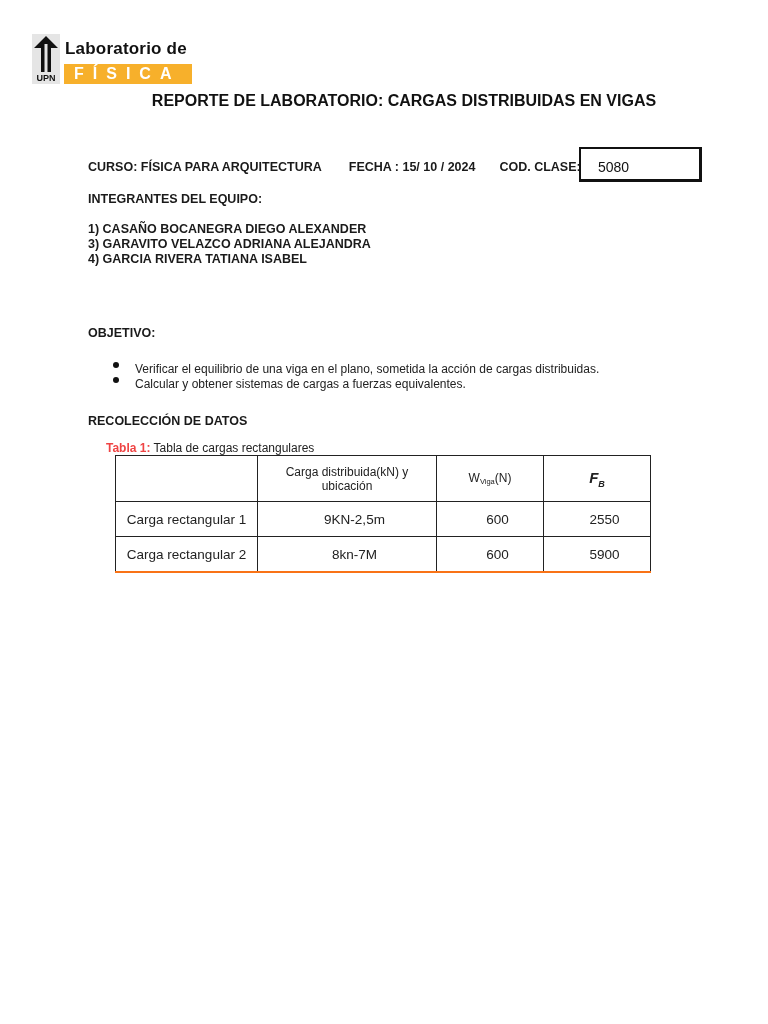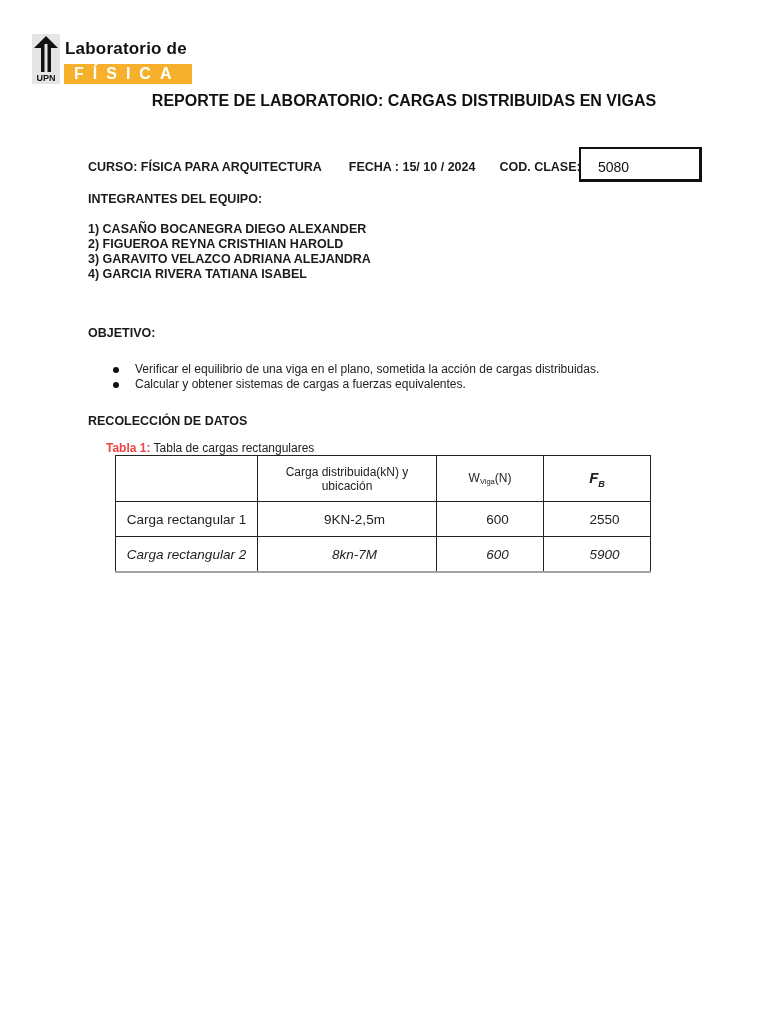--- a/index.html
+++ b/index.html
@@ -13,28 +13,28 @@
     .logo-fisica { position: absolute; left: 32px; top: 30px; width: 128px; height: 20px; background: #f7b02b; color: #fff; font-weight: bold; font-size: 16px; letter-spacing: 9px; line-height: 20px; text-indent: 10px; white-space: nowrap; }
     .title { left: 0; width: 768px; top: 92px; text-align: center; font-size: 16px; font-weight: bold; color: #111; margin-left: 20px; }
     .info-row { left: 88px; top: 160px; font-size: 12.5px; font-weight: bold; white-space: nowrap; color: #1a1a1a; }
     .info-row span { display: inline-block; }
     .cod-box { left: 579px; top: 147px; width: 118px; height: 30px; border: 2px solid #111; border-right-width: 3px; border-bottom-width: 3px; }
     .cod-value { position: absolute; left: 17px; top: 10px; font-size: 14px; font-weight: normal; color: #111; }
     .section-h { left: 88px; font-size: 12.5px; font-weight: bold; color: #1a1a1a; white-space: nowrap; }
     .members { left: 88px; top: 222px; font-size: 12.5px; font-weight: bold; line-height: 15px; color: #1a1a1a; }
     .members div { white-space: nowrap; }
     .bullets { left: 110px; top: 362px; font-size: 12px; line-height: 15px; color: #222; }
-    .bullets .b { display: flex; align-items: center; white-space: nowrap; }
+    .bullets .b { display: flex; align-items: flex-start; white-space: nowrap; }
     .bullets .dot { width: 6px; height: 6px; border-radius: 50%; background: #111; margin: 0 16px 0 3px; }
     .caption { left: 106px; top: 441px; font-size: 12px; color: #222; white-space: nowrap; }
     .caption b { color: #ef4444; }
     table.data { position: absolute; left: 115px; top: 455px; border-collapse: collapse; font-size: 13.5px; color: #222; }
     table.data td { border: 1px solid #222; height: 34px; padding: 0 9px; vertical-align: middle; text-align: center; }
     table.data tr.head td { height: 45px; font-size: 12px; text-align: center; }
-    table.data tr:last-child td { border-bottom: 2px solid #a3a3a3; font-style: italic; }
+    table.data tr:last-child td { border-bottom: 2px solid #f97316; }
     .c1 { width: 123px; } .c2 { width: 160px; } .c3 { width: 88px; } .c4 { width: 88px; }
     .sub { font-size: 7.5px; vertical-align: -2px; }
     .fb { font-style: italic; font-size: 15px; font-weight: bold; }
     .fb sub { font-size: 9px; }
     td.l2 { padding-left: 24px !important; }
     td.l3 { padding-left: 24px !important; }
     td.l4 { padding-left: 24px !important; }
   </style>
 </head>
 <body>
@@ -59,21 +59,20 @@
   <span style="width:17px"></span>
   <span>COD. CLASE:</span>
 </div>
 <div class="abs cod-box">
   <div class="cod-value">5080</div>
 </div>
 
 <div class="abs section-h" style="top:192px">INTEGRANTES DEL EQUIPO:</div>
 <div class="abs members">
   <div>1) CASAÑO BOCANEGRA DIEGO ALEXANDER</div>
-  <div>2) FIGUEROA REYNA CRISTHIAN HAROLD</div>
   <div>3) GARAVITO VELAZCO ADRIANA ALEJANDRA</div>
   <div>4) GARCIA RIVERA TATIANA ISABEL</div>
 </div>
 
 <div class="abs section-h" style="top:326px">OBJETIVO:</div>
 <div class="abs bullets">
   <div class="b">
     <span class="dot"></span>
     <span>Verificar el equilibrio de una viga en el plano, sometida la acción de cargas distribuidas.</span>
   </div>

